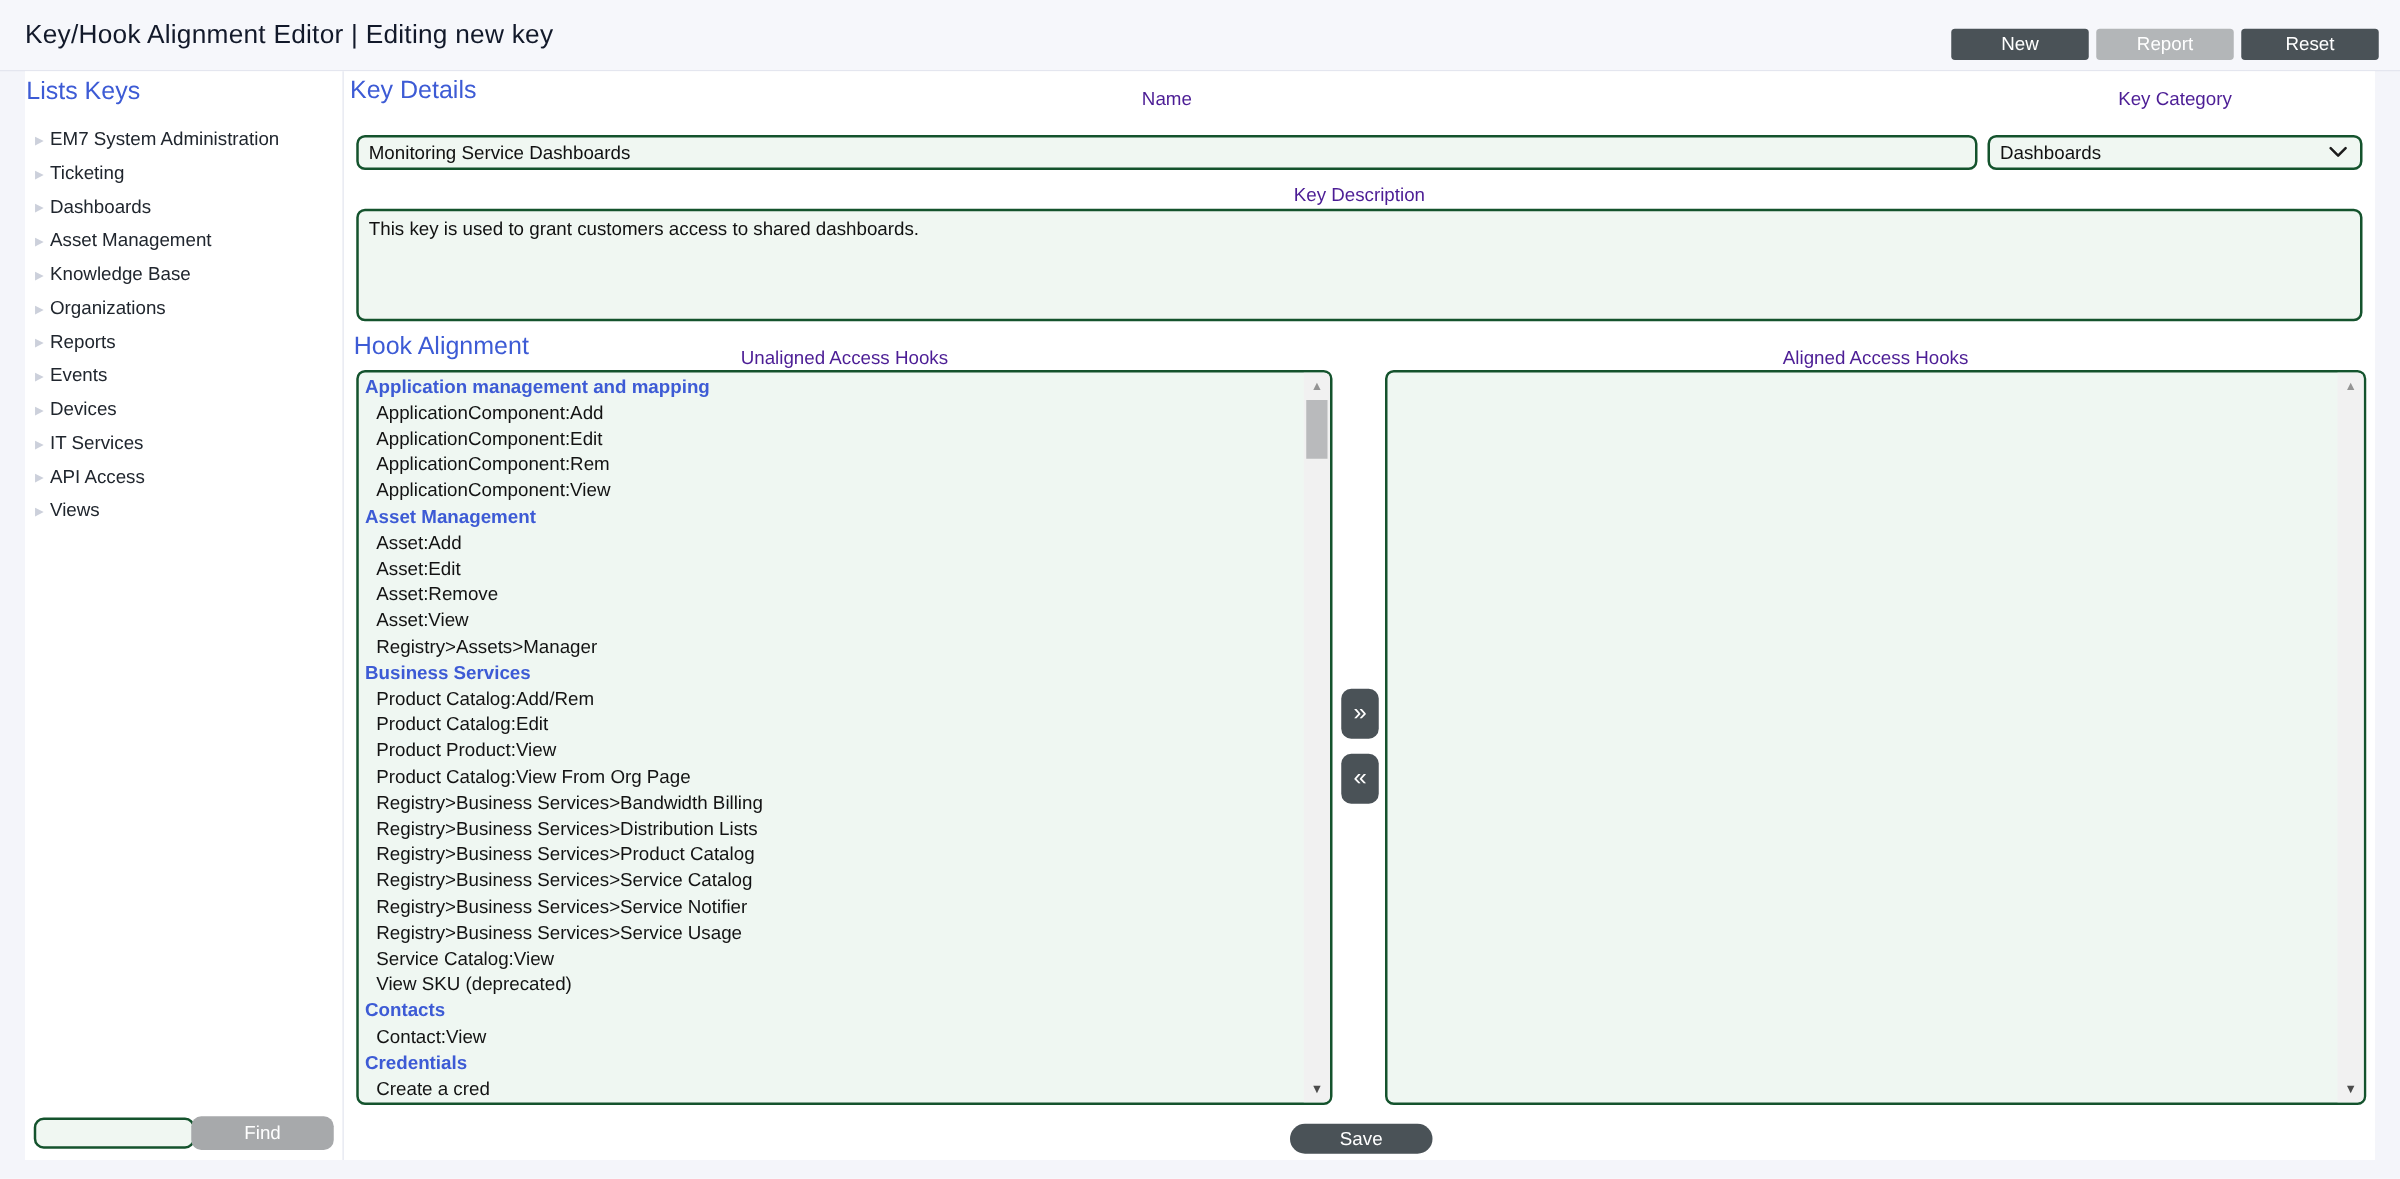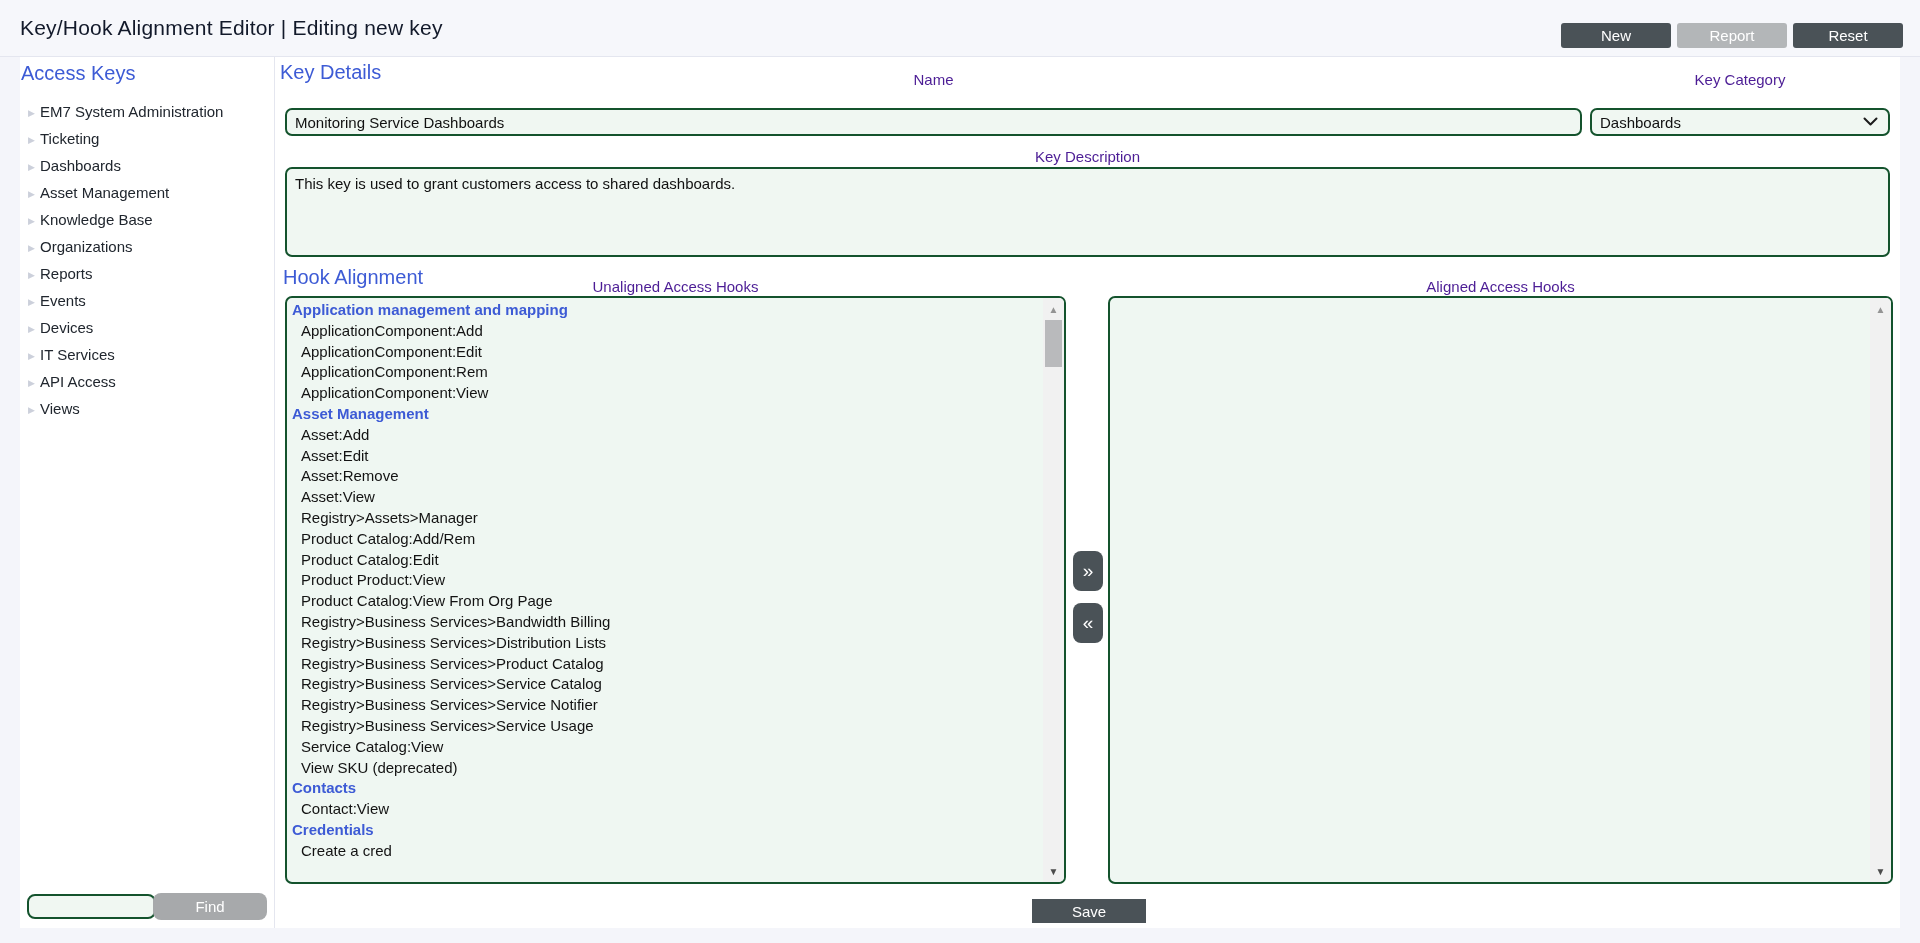--- a/index.html
+++ b/index.html
@@ -136,40 +136,40 @@
     position: absolute; left: 1073px; width: 30px; height: 40px;
     background: #4a5257; color: #fff; border: none; border-radius: 8px;
     font-size: 19px; font-family: inherit; cursor: pointer; line-height: 38px;
   }
   .move-right { top: 551px; }
   .move-left  { top: 603px; }
 
   
   .save-button {
     position: absolute; left: 1032px; top: 899px; width: 114px; height: 24px;
-    background: #4a5257; color: #ffffff; border: none; border-radius: 0;
+    background: #4a5257; color: #ffffff; border: none; border-radius: 12px;
     font-size: 15px; font-family: inherit; cursor: pointer;
   }
 </style>
 </head>
 <body>
 
 <div class="app-header">
   <div class="page-title">Key/Hook Alignment Editor | Editing new key</div>
   <div class="header-buttons">
     <button class="hbtn">New</button>
     <button class="hbtn muted">Report</button>
     <button class="hbtn">Reset</button>
   </div>
 </div>
 
 <div class="main-surface"></div>
 <div class="sidebar-divider"></div>
 
-<div class="sidebar-heading">Access Keys</div>
+<div class="sidebar-heading">Lists Keys</div>
 <div class="sidebar-list">
     <div class="side-item"><span class="side-arrow">▶</span><span>EM7 System Administration</span></div>
     <div class="side-item"><span class="side-arrow">▶</span><span>Ticketing</span></div>
     <div class="side-item"><span class="side-arrow">▶</span><span>Dashboards</span></div>
     <div class="side-item"><span class="side-arrow">▶</span><span>Asset Management</span></div>
     <div class="side-item"><span class="side-arrow">▶</span><span>Knowledge Base</span></div>
     <div class="side-item"><span class="side-arrow">▶</span><span>Organizations</span></div>
     <div class="side-item"><span class="side-arrow">▶</span><span>Reports</span></div>
     <div class="side-item"><span class="side-arrow">▶</span><span>Events</span></div>
     <div class="side-item"><span class="side-arrow">▶</span><span>Devices</span></div>
@@ -205,20 +205,21 @@
       <div class="hook-item">ApplicationComponent:Add</div>
       <div class="hook-item">ApplicationComponent:Edit</div>
       <div class="hook-item">ApplicationComponent:Rem</div>
       <div class="hook-item">ApplicationComponent:View</div>
       <div class="hook-group">Asset Management</div>
       <div class="hook-item">Asset:Add</div>
       <div class="hook-item">Asset:Edit</div>
       <div class="hook-item">Asset:Remove</div>
       <div class="hook-item">Asset:View</div>
       <div class="hook-item">Registry&gt;Assets&gt;Manager</div>
+      <div class="hook-group">Business Services</div>
       <div class="hook-item">Product Catalog:Add/Rem</div>
       <div class="hook-item">Product Catalog:Edit</div>
       <div class="hook-item">Product Product:View</div>
       <div class="hook-item">Product Catalog:View From Org Page</div>
       <div class="hook-item">Registry&gt;Business Services&gt;Bandwidth Billing</div>
       <div class="hook-item">Registry&gt;Business Services&gt;Distribution Lists</div>
       <div class="hook-item">Registry&gt;Business Services&gt;Product Catalog</div>
       <div class="hook-item">Registry&gt;Business Services&gt;Service Catalog</div>
       <div class="hook-item">Registry&gt;Business Services&gt;Service Notifier</div>
       <div class="hook-item">Registry&gt;Business Services&gt;Service Usage</div>

